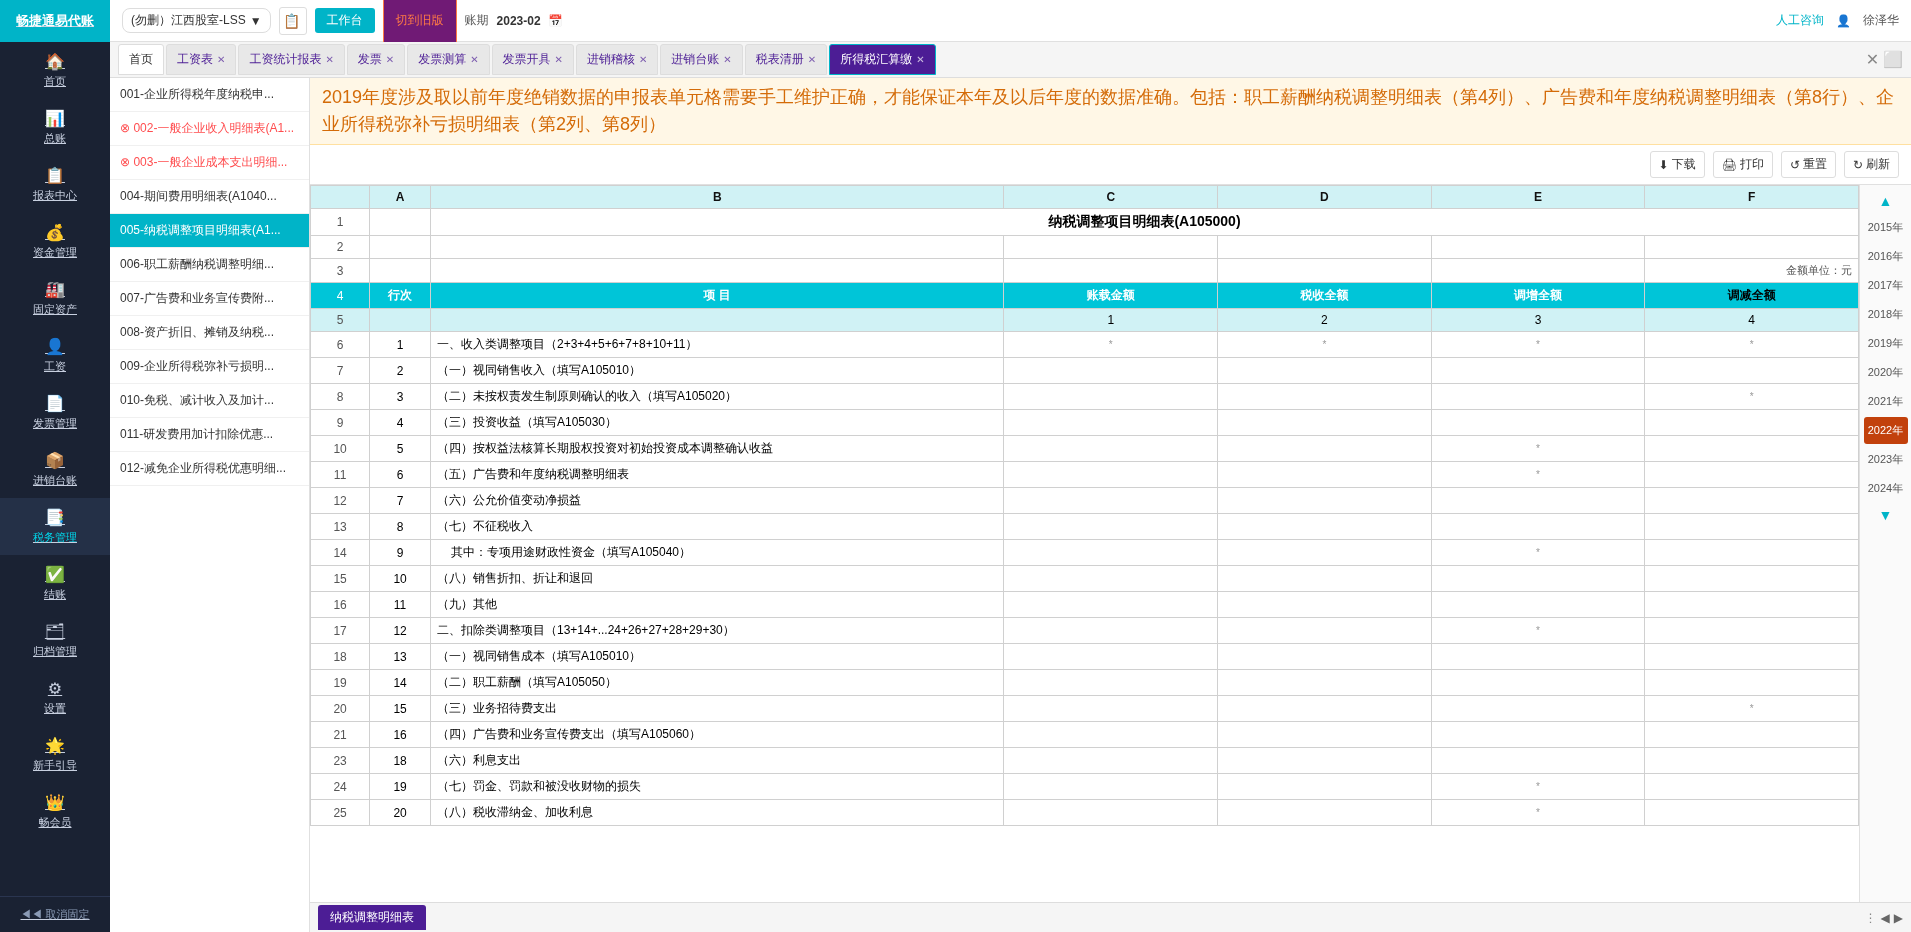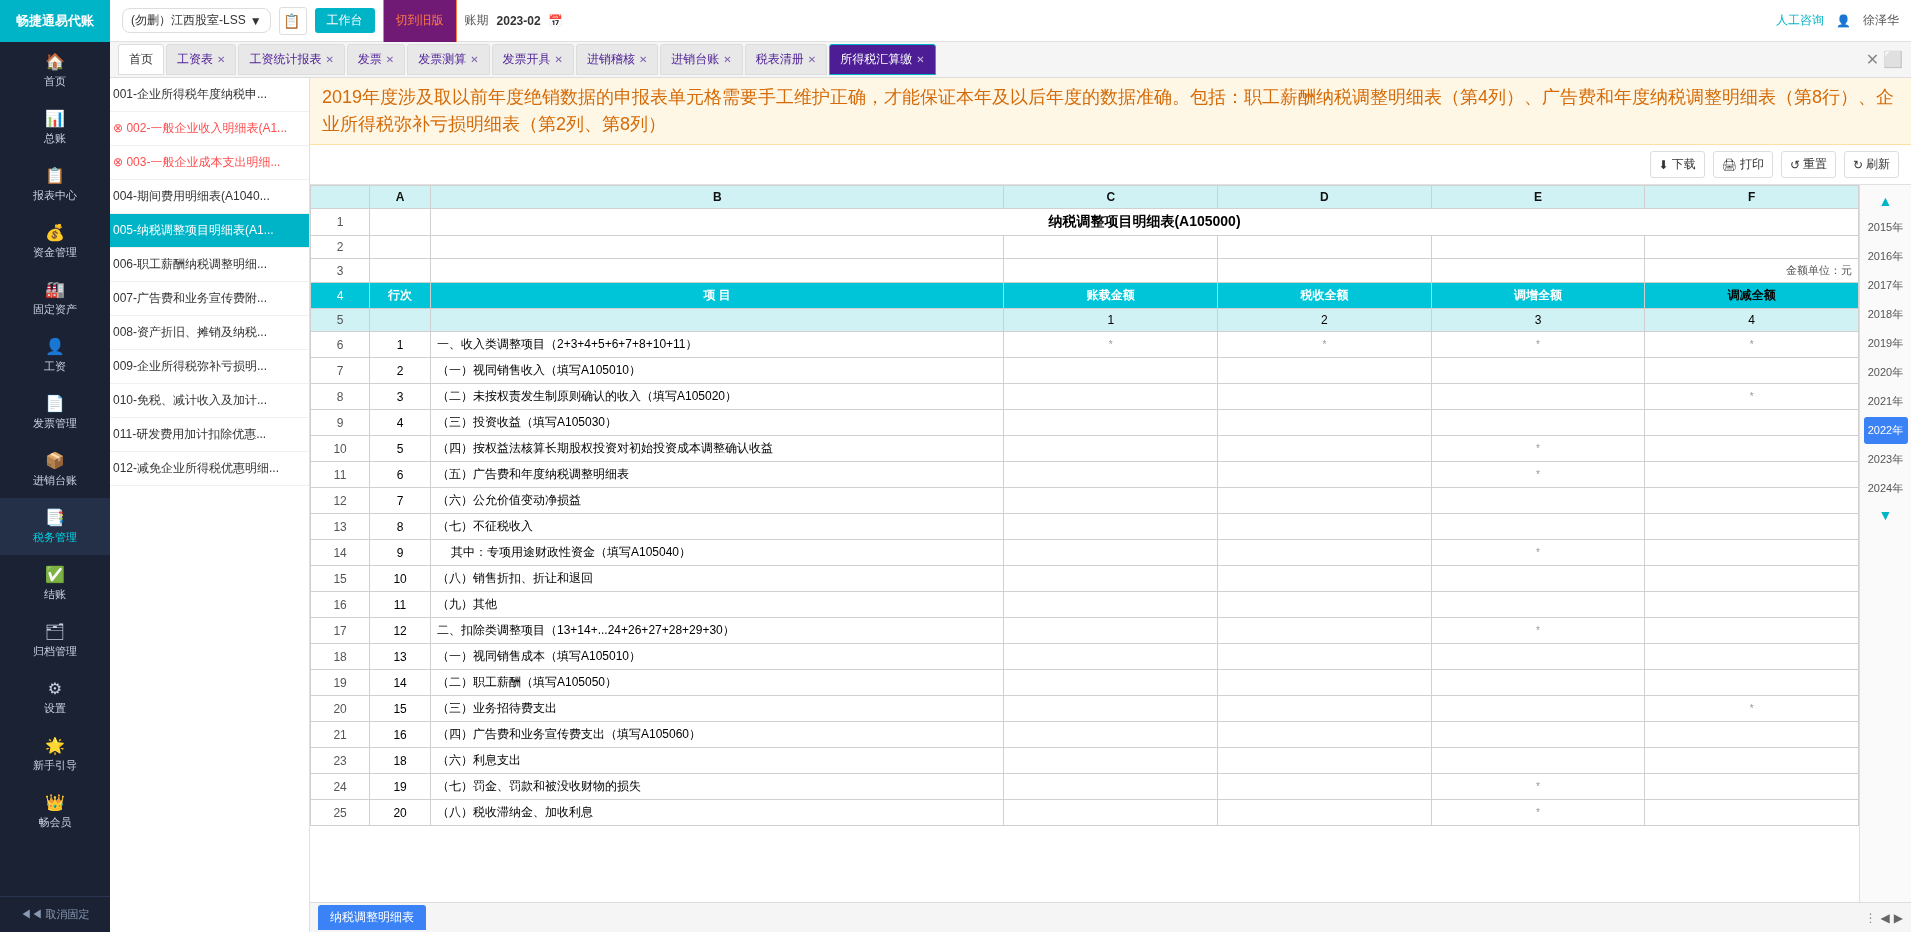--- a/index.html
+++ b/index.html
@@ -1,19 +1,19 @@
 <!DOCTYPE html>
 <html><head>
   <meta charset="utf-8">
   <style>
     * { box-sizing: border-box; margin: 0; padding: 0; }
     body { font-family: 'Microsoft YaHei', Arial, sans-serif; font-size: 12px; background: #f0f2f5; display: flex; height: 932px; overflow: hidden; }
 
     
-    .sidebar { width: 110px; background: #1a2233; color: #c8d0e0; display: flex; flex-direction: column; flex-shrink: 0; height: 100%; }
+    .sidebar { width: 110px; background: #1a2233; color: #c8d0e0; display: flex; flex-direction: column; flex-shrink: 0; height: 100%; text-decoration: underline; }
     .sidebar-logo { background: #00b4c8; color: white; text-align: center; padding: 12px 6px; font-size: 13px; font-weight: bold; line-height: 1.4; }
     .sidebar-nav { flex: 1; overflow-y: auto; }
     .sidebar-item { display: flex; flex-direction: column; align-items: center; padding: 10px 4px; cursor: pointer; font-size: 11px; color: #c8d0e0; transition: background 0.2s; }
     .sidebar-item.active { background: #243047; color: #00d4e8; }
     .sidebar-item .icon { font-size: 16px; margin-bottom: 3px; }
     .sidebar-footer { padding: 10px; text-align: center; font-size: 11px; color: #8a9ab5; border-top: 1px solid #2a3550; cursor: pointer; }
 
     
     .main { flex: 1; display: flex; flex-direction: column; overflow: hidden; }
 
@@ -33,21 +33,21 @@
     .tab.active { background: #4c1d95; color: white; border-color: #00b4c8; }
     .tab .close { font-size: 10px; cursor: pointer; opacity: 0.7; }
     .tab-home { background: white; border-color: #ddd; color: #333; }
     .tab-close-all { margin-left: auto; font-size: 16px; cursor: pointer; color: #888; display: flex; align-items: center; gap: 4px; }
 
     
     .content { flex: 1; display: flex; overflow: hidden; background: white; }
 
     
     .left-panel { width: 200px; border-right: 1px solid #e0e0e0; display: flex; flex-direction: column; flex-shrink: 0; overflow-y: auto; }
-    .left-panel-item { padding: 8px 3px; font-size: 12px; cursor: pointer; color: #333; border-bottom: 1px solid #f0f0f0; }
+    .left-panel-item { padding: 8px 10px; font-size: 12px; cursor: pointer; color: #333; border-bottom: 1px solid #f0f0f0; }
     .left-panel-item.active { background: #00b4c8; color: white; }
     .left-panel-item.error { color: #ff4d4f; }
     .left-panel-item.error::before { content: '⊗ '; }
 
     
     .main-panel { flex: 1; display: flex; flex-direction: column; overflow: hidden; position: relative; }
 
     
     .warning-bar { background: #fff7e6; border-bottom: 1px solid #ffe0a0; padding: 6px 12px; font-size: 18px; color: #d46b08; line-height: 1.5; flex-shrink: 0; }
 
@@ -62,26 +62,26 @@
     .spreadsheet .row-header { background: #f5f5f5; color: #555; text-align: center; width: 36px; min-width: 36px; font-weight: normal; }
     .spreadsheet .col-header { background: #d0f2f5; text-align: center; font-weight: bold; color: #111; }
     .spreadsheet .data-row td { background: white; }
     .spreadsheet td.hang { text-align: left; }
     .spreadsheet td.center { text-align: center; }
     .spreadsheet td.star { color: #999; font-size: 10px; }
 
     
     .year-panel { width: 52px; border-left: 1px solid #e0e0e0; display: flex; flex-direction: column; align-items: center; padding: 4px 0; background: #fafafa; flex-shrink: 0; }
     .year-item { width: 44px; text-align: center; padding: 6px 2px; font-size: 11px; cursor: pointer; color: #555; border-radius: 3px; margin: 1px 0; }
-    .year-item.active { background: #3b82f6; color: white; border-radius: 3px; }
+    .year-item.active { background: #c2410c; color: white; border-radius: 3px; }
     .year-nav { width: 24px; height: 24px; display: flex; align-items: center; justify-content: center; cursor: pointer; color: #00b4c8; font-size: 14px; }
 
     
     .bottom-bar { height: 30px; border-top: 1px solid #ddd; background: #f5f5f5; display: flex; align-items: center; padding: 0 8px; flex-shrink: 0; }
-    .bottom-tab { padding: 4px 12px; background: #3b82f6; color: white; border-radius: 3px 3px 0 0; font-size: 12px; cursor: pointer; }
+    .bottom-tab { padding: 4px 12px; background: #4c1d95; color: white; border-radius: 3px 3px 0 0; font-size: 12px; cursor: pointer; }
     .bottom-scroll { margin-left: auto; display: flex; align-items: center; gap: 4px; }
     .scroll-arrow { font-size: 12px; cursor: pointer; color: #666; }
   </style>
 </head>
 <body>
 
 <div class="sidebar">
   <div class="sidebar-logo">畅捷通易代账</div>
   <div class="sidebar-nav">
     <div class="sidebar-item">

